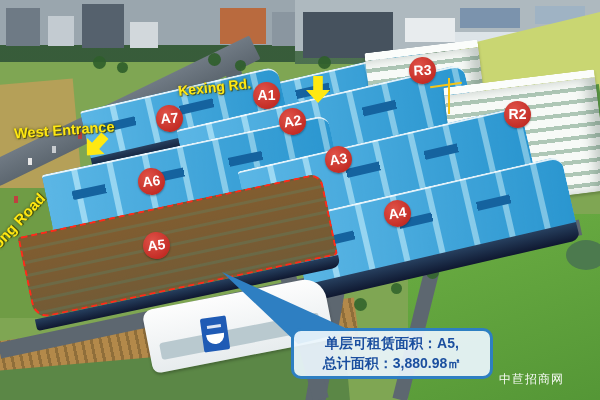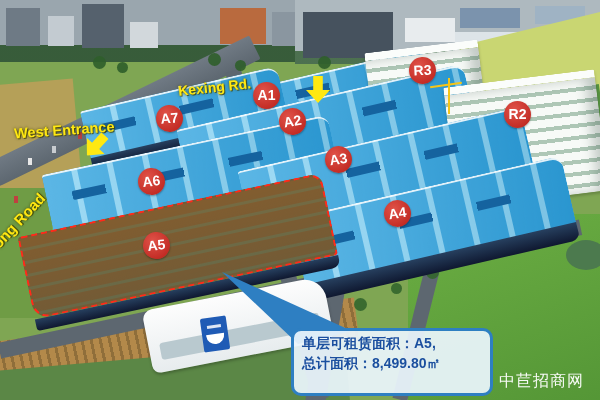--- a/index.html
+++ b/index.html
@@ -94,23 +94,23 @@
     color:#fff;font-weight:bold;font-size:14px;line-height:27px;text-align:center;
     box-shadow:0 1px 2px rgba(0,0,0,.35);}
   .ytext{position:absolute;color:#ffe812;font-weight:bold;font-size:14.5px;z-index:36;white-space:nowrap;
     text-shadow:0 0 3px rgba(70,70,0,.95),1px 1px 0 rgba(60,60,0,.7);}
   .yarrow{position:absolute;width:24px;height:27px;background:#ffe812;z-index:36;
     clip-path:polygon(30% 0,70% 0,70% 52%,100% 52%,50% 100%,0 52%,30% 52%);
     filter:drop-shadow(0 0 1px #fff) drop-shadow(0 1px 1px rgba(0,0,0,.4));}
   .overlay{position:absolute;left:0;top:0;width:600px;height:400px;z-index:30;pointer-events:none;}
   .callout{position:absolute;left:291px;top:328px;width:180px;z-index:40;
     background:rgba(235,245,252,.93);border:3px solid #2e7fc2;border-radius:10px;
-    padding:3px 8px 20px;color:#1b4f9f;font-weight:bold;font-size:14px;line-height:1.4;}
+    padding:3px 8px 3px;color:#1b4f9f;font-weight:bold;font-size:14px;line-height:1.4;text-align:center;}
   .wmark{position:absolute;left:499px;top:371px;z-index:45;color:rgba(255,255,255,.95);
-    font-size:16px;letter-spacing:1px;white-space:nowrap;}
+    font-size:12px;letter-spacing:1px;white-space:nowrap;}
 </style>
 </head>
 <body>
 
 <div class="stage">
 
   <div class="abs city"></div>
   <div class="abs industrial"></div>
   <div class="abs field-tr"></div>
   <div class="abs green-tr"></div>
@@ -183,17 +183,17 @@
   <div class="blabel" style="left:409px;top:57px;transform:rotate(-3deg)">R3</div>
 
   <div class="yarrow" style="left:306px;top:76px"></div>
   <div class="ytext" style="left:14px;top:122px;transform:rotate(-4deg)">West Entrance</div>
   <div class="yarrow" style="left:84px;top:132px;transform:rotate(42deg)"></div>
   <div class="ytext" style="left:178px;top:79px;font-size:14px;transform:rotate(-6deg)">Kexing Rd.</div>
   <div class="ytext" style="left:-16px;top:212px;font-size:15px;transform:rotate(-47deg)">ong Road</div>
 
   <div class="callout">
     <div>单层可租赁面积：A5,</div>
-    <div>总计面积：8,499.80㎡</div>
+    <div>总计面积：3,880.98㎡</div>
   </div>
 
   <div class="wmark">中苣招商网</div>
 </div>
 
 </body></html>

